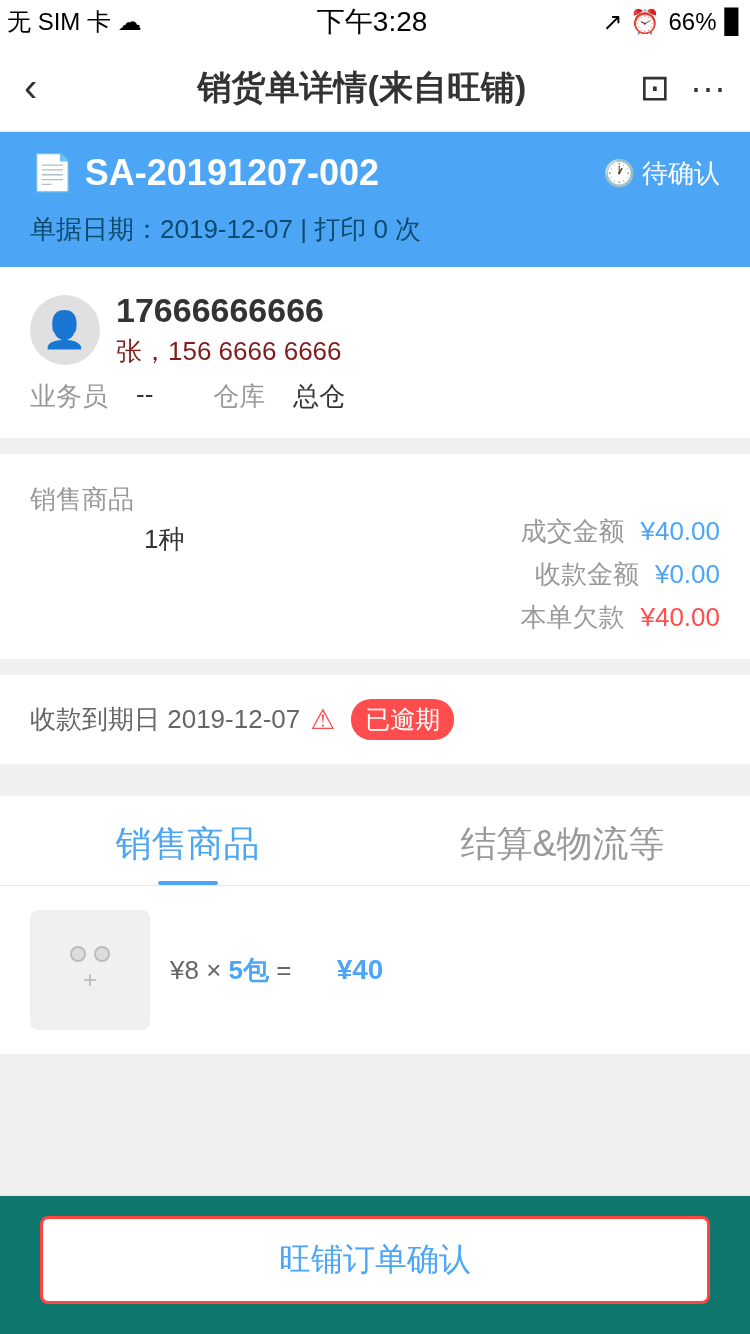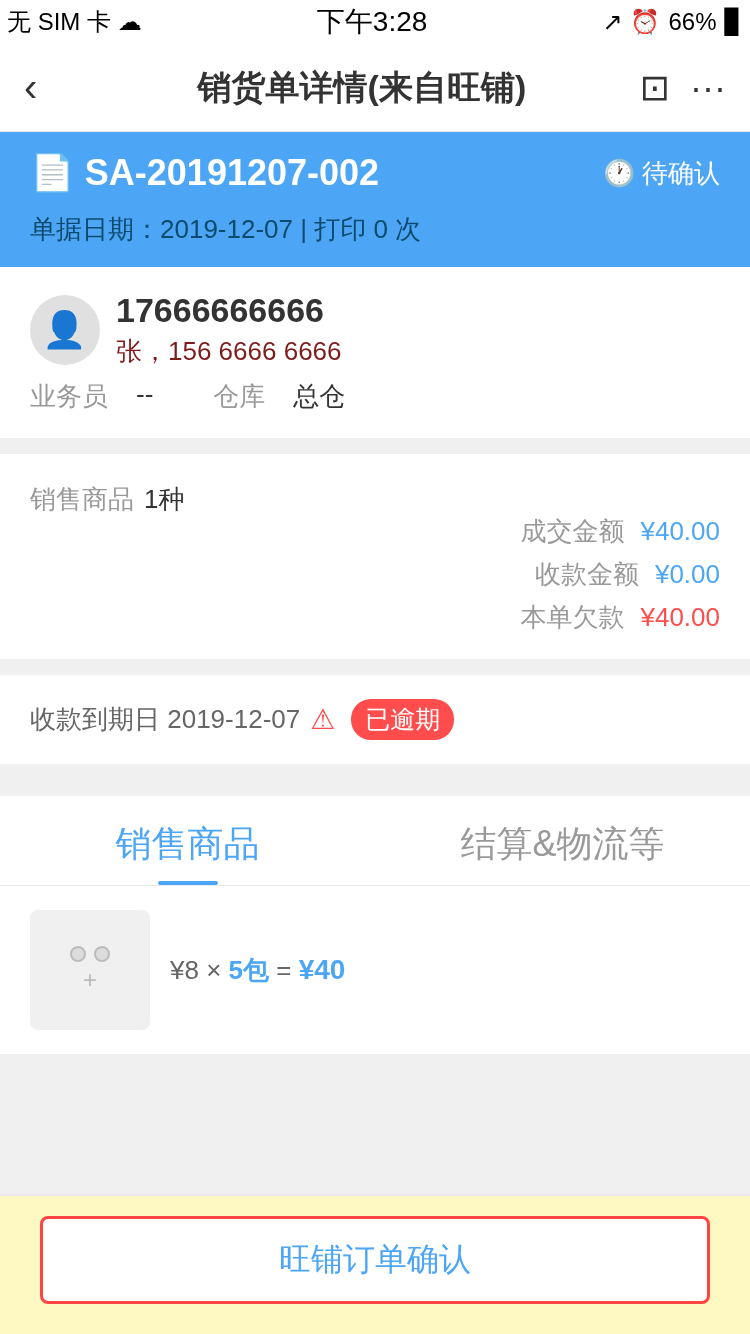--- a/index.html
+++ b/index.html
@@ -158,21 +158,21 @@
       align-items: flex-start;
     }
     .summary-left {
       display: flex;
       gap: 10px;
       font-size: 26px;
       color: #666;
       padding-top: 4px;
     }
     .summary-label { color: #999; }
-    .summary-value-inline { color: #333; font-weight: 500; }
+    .summary-value-inline { color: #333; font-weight: 500; margin-top: 40px; }
     .summary-right {
       display: flex;
       flex-direction: column;
       align-items: flex-end;
       gap: 8px;
       margin-top: 36px;
     }
     .amount-row {
       display: flex;
       gap: 16px;
@@ -263,36 +263,36 @@
       font-size: 28px;
       color: #333;
       font-weight: 500;
       margin-bottom: 10px;
     }
     .product-price {
       font-size: 26px;
       color: #666;
     }
     .price-highlight { color: #4da6f5; font-weight: 600; }
-    .price-total { color: #4da6f5; font-weight: 700; font-size: 28px; }
+    .price-total { color: #4da6f5; font-weight: 700; font-size: 28px; margin-left: 38px; }
 
     
     .bottom-area {
       flex: 1;
       background: #f0f0f0;
       min-height: 200px;
     }
 
     
     .confirm-button-wrap {
       position: fixed;
       bottom: 0;
       left: 0;
       width: 750px;
-      background: #fef9c3;
+      background: #0f766e;
       padding: 20px 40px 30px;
       border-top: 2px solid #e8e8e8;
     }
     .confirm-button {
       width: 100%;
       height: 88px;
       background: #fff;
       border: 3px solid #ff4444;
       border-radius: 8px;
       font-size: 32px;

